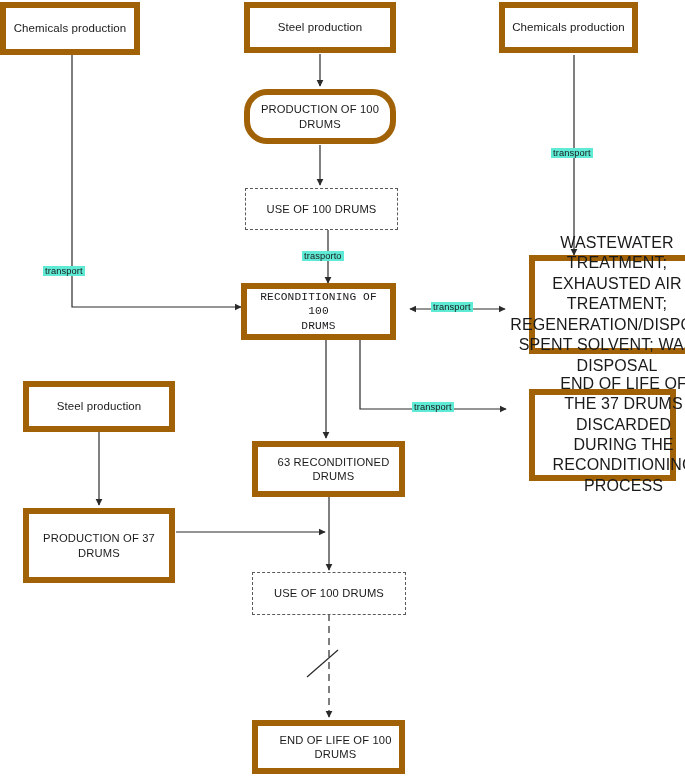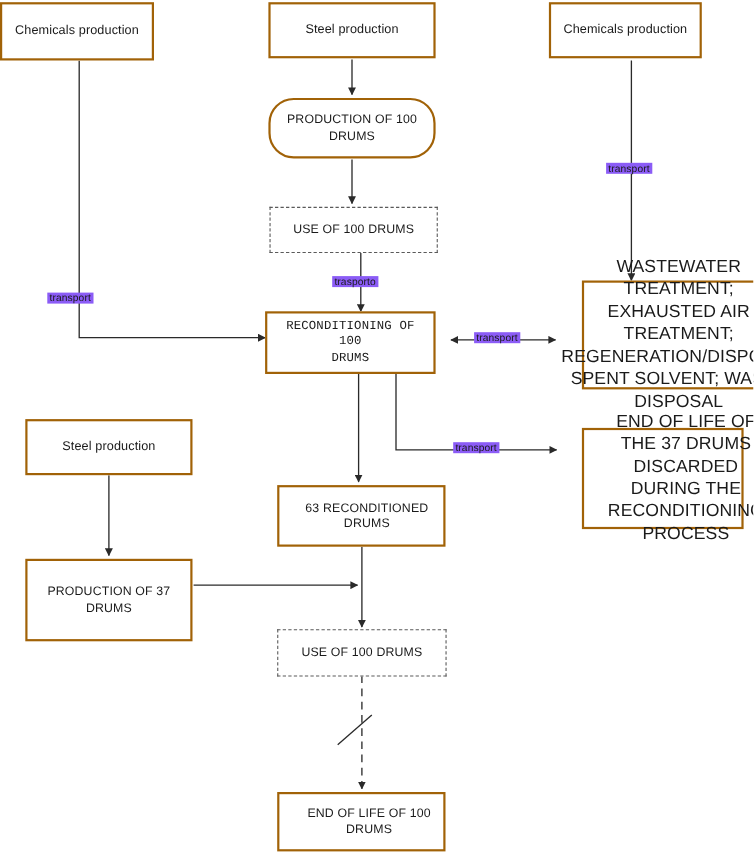--- a/index.html
+++ b/index.html
@@ -32,21 +32,21 @@
     display: flex;
     align-items: center;
     justify-content: center;
     text-align: center;
     background: #ffffff;
     line-height: 1.28;
     padding: 2px 5px;
     z-index: 2;
   }
   .node.solid {
-    border: 2px solid #a16207;
+    border: 6px solid #a16207;
   }
   .node.dashed {
     border: 1px dashed #5a5a5a;
   }
   .node .label {
     display: block;
     white-space: pre-line;
   }
   .node.sentence {
     font-size: 11.5px;
@@ -58,21 +58,21 @@
   }
   .node.caps-sm {
     font-size: 16px;
     letter-spacing: 0.1px;
     margin-left: 20px;
   }
   .edge-label {
     position: absolute;
     font-size: 9.3px;
     color: #1a1a1a;
-    background: #8b5cf6;
+    background: #5eead4;
     padding: 0 2px;
     white-space: nowrap;
     z-index: 3;
     letter-spacing: 0.1px;
   }
 </style>
 </head>
 <body>
 
 <div id="diagram-root">

